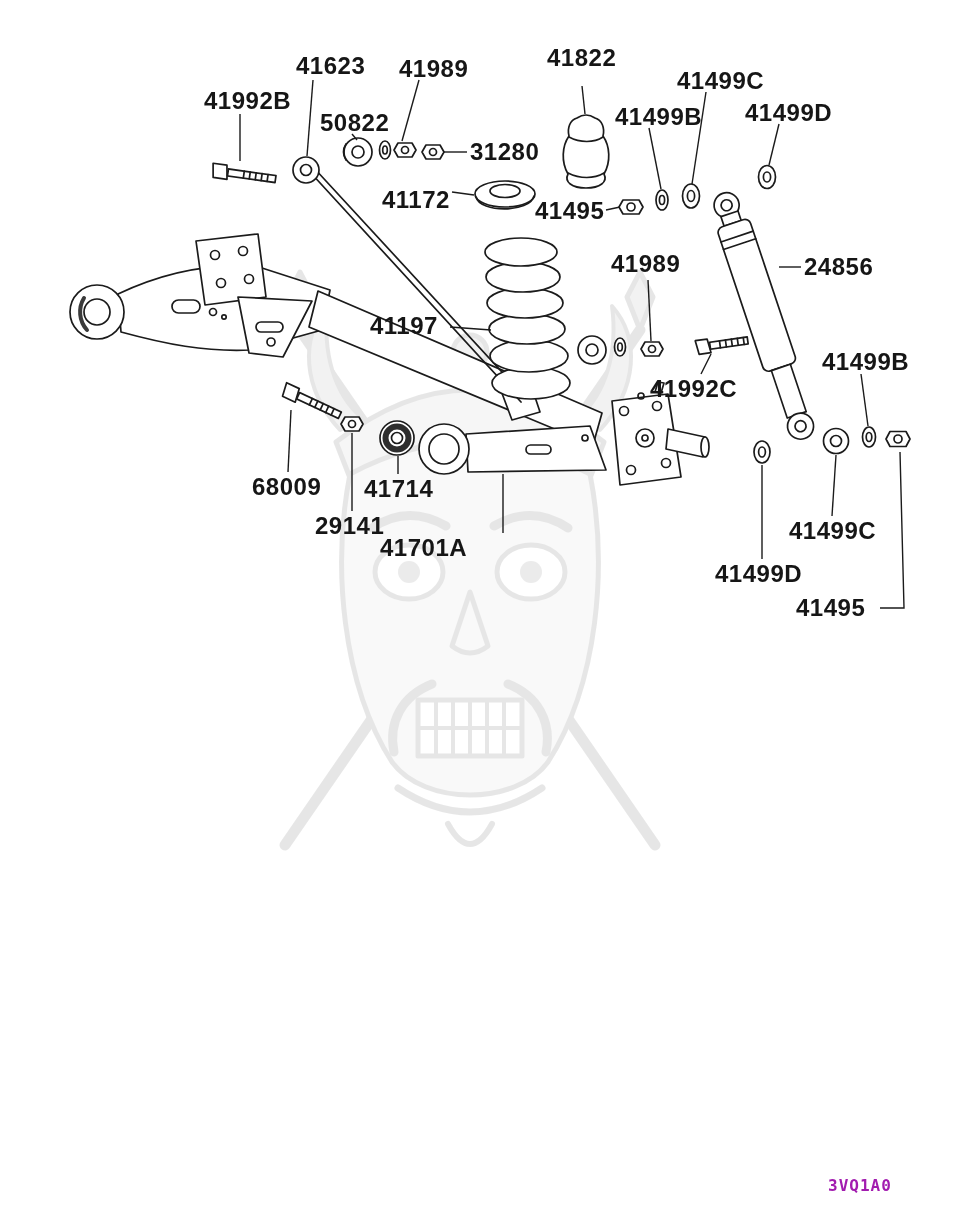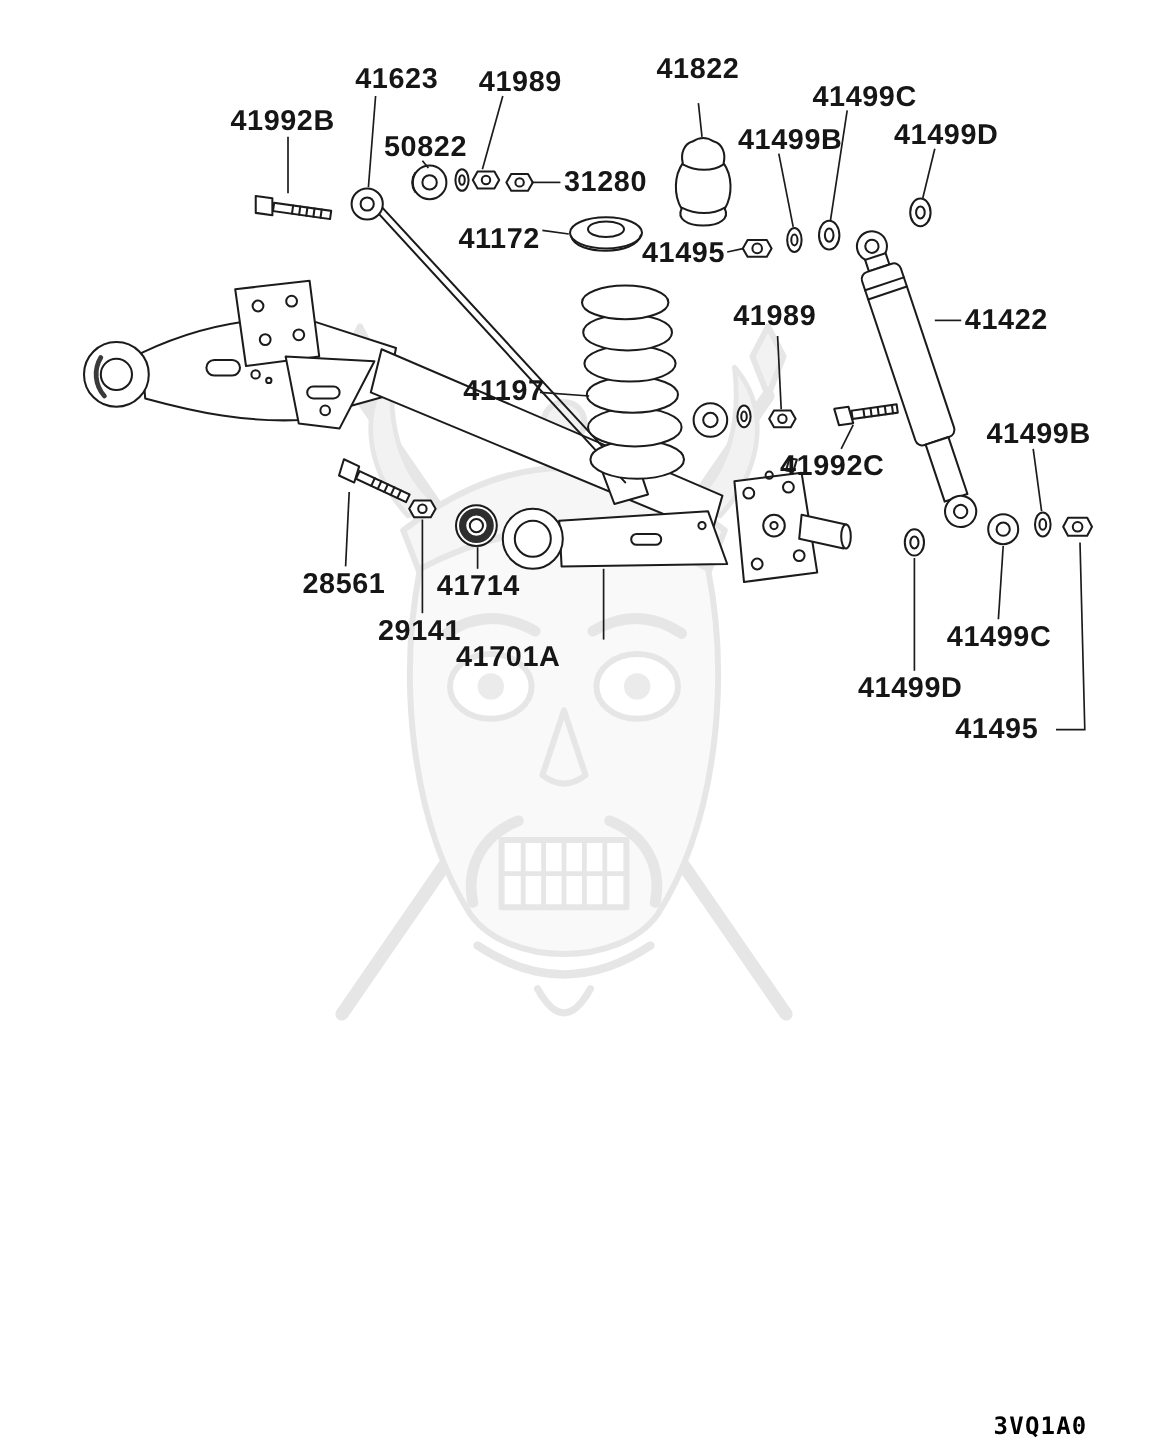--- a/index.html
+++ b/index.html
@@ -7,22 +7,22 @@
     position:relative;width:960px;height:1210px;background:#ffffff;
     overflow:hidden;font-family:"Liberation Sans",sans-serif;
   }
   svg{position:absolute;left:0;top:0;}
   .lbl{
     position:absolute;font-weight:bold;font-size:24px;color:#161616;
     letter-spacing:.5px;white-space:nowrap;line-height:1.1;
   }
   .code{
     position:absolute;left:828px;top:1176px;
-    font-family:"DejaVu Sans Mono",monospace;font-size:20px;font-weight:bold;
-    color:#000000;letter-spacing:1px;
+    font-family:"DejaVu Sans Mono",monospace;font-size:16px;font-weight:bold;
+    color:#a21caf;letter-spacing:1px;
   }
 </style>
 </head>
 <body>
 
 <div class="stage">
 
 <svg width="960" height="1210" viewBox="0 0 960 1210">
 
   <g opacity="0.5" stroke="#cfcfcf" stroke-width="6" fill="none" stroke-linecap="round" stroke-linejoin="round">
@@ -230,33 +230,33 @@
     <path d="M832,516 L836,455"></path>
     <path d="M762,559 L762,465"></path>
     <path d="M880,608 L904,608 L900,452"></path>
   </g>
 </svg>
 
   <div class="lbl" style="left:296px;top:53px">41623</div>
   <div class="lbl" style="left:399px;top:56px">41989</div>
   <div class="lbl" style="left:547px;top:45px">41822</div>
   <div class="lbl" style="left:677px;top:68px">41499C</div>
-  <div class="lbl" style="left:192px;top:88px">41992B</div>
+  <div class="lbl" style="left:204px;top:88px">41992B</div>
   <div class="lbl" style="left:320px;top:110px">50822</div>
   <div class="lbl" style="left:615px;top:104px">41499B</div>
   <div class="lbl" style="left:745px;top:100px">41499D</div>
   <div class="lbl" style="left:470px;top:139px">31280</div>
   <div class="lbl" style="left:382px;top:187px">41172</div>
   <div class="lbl" style="left:535px;top:198px">41495</div>
   <div class="lbl" style="left:611px;top:251px">41989</div>
-  <div class="lbl" style="left:804px;top:254px">41422</div>
-  <div class="lbl" style="left:386px;top:313px">41197</div>
+  <div class="lbl" style="left:804px;top:254px">24856</div>
+  <div class="lbl" style="left:370px;top:313px">41197</div>
   <div class="lbl" style="left:822px;top:349px">41499B</div>
   <div class="lbl" style="left:650px;top:376px">41992C</div>
-  <div class="lbl" style="left:252px;top:474px">28561</div>
+  <div class="lbl" style="left:252px;top:474px">68009</div>
   <div class="lbl" style="left:364px;top:476px">41714</div>
   <div class="lbl" style="left:315px;top:513px">29141</div>
   <div class="lbl" style="left:380px;top:535px">41701A</div>
   <div class="lbl" style="left:789px;top:518px">41499C</div>
   <div class="lbl" style="left:715px;top:561px">41499D</div>
   <div class="lbl" style="left:796px;top:595px">41495</div>
 
   <div class="code">3VQ1A0</div>
 </div>
 

